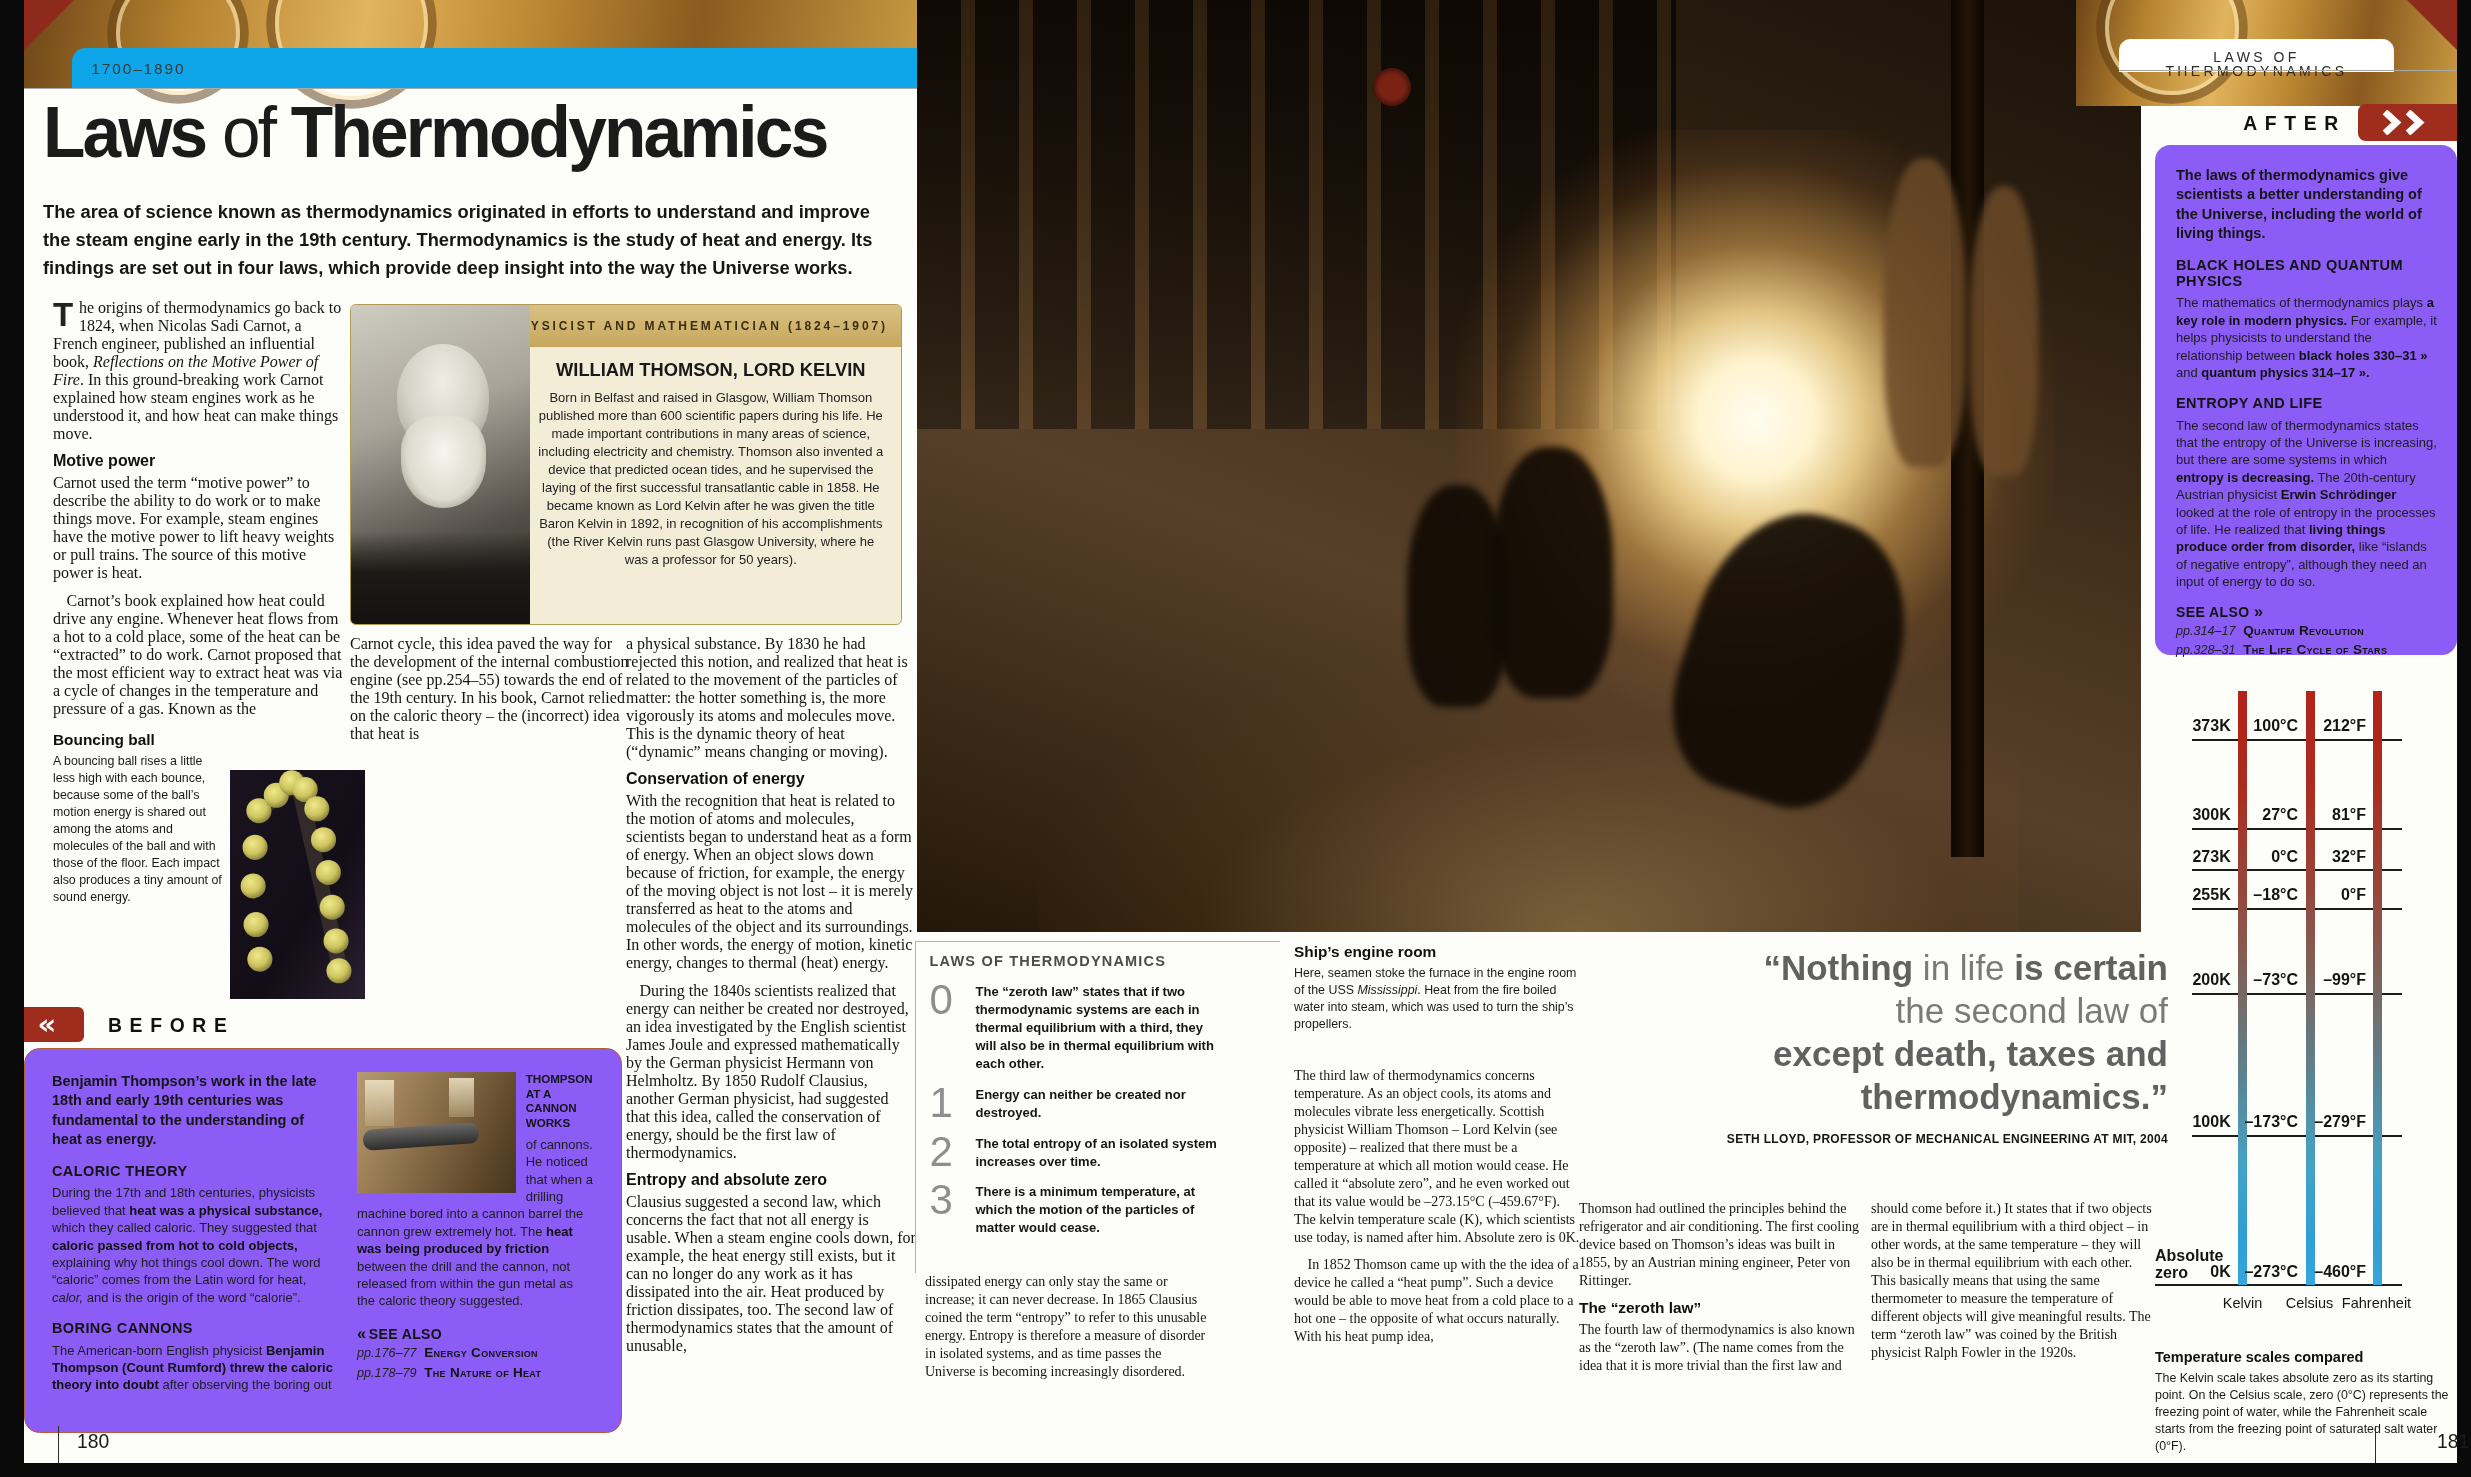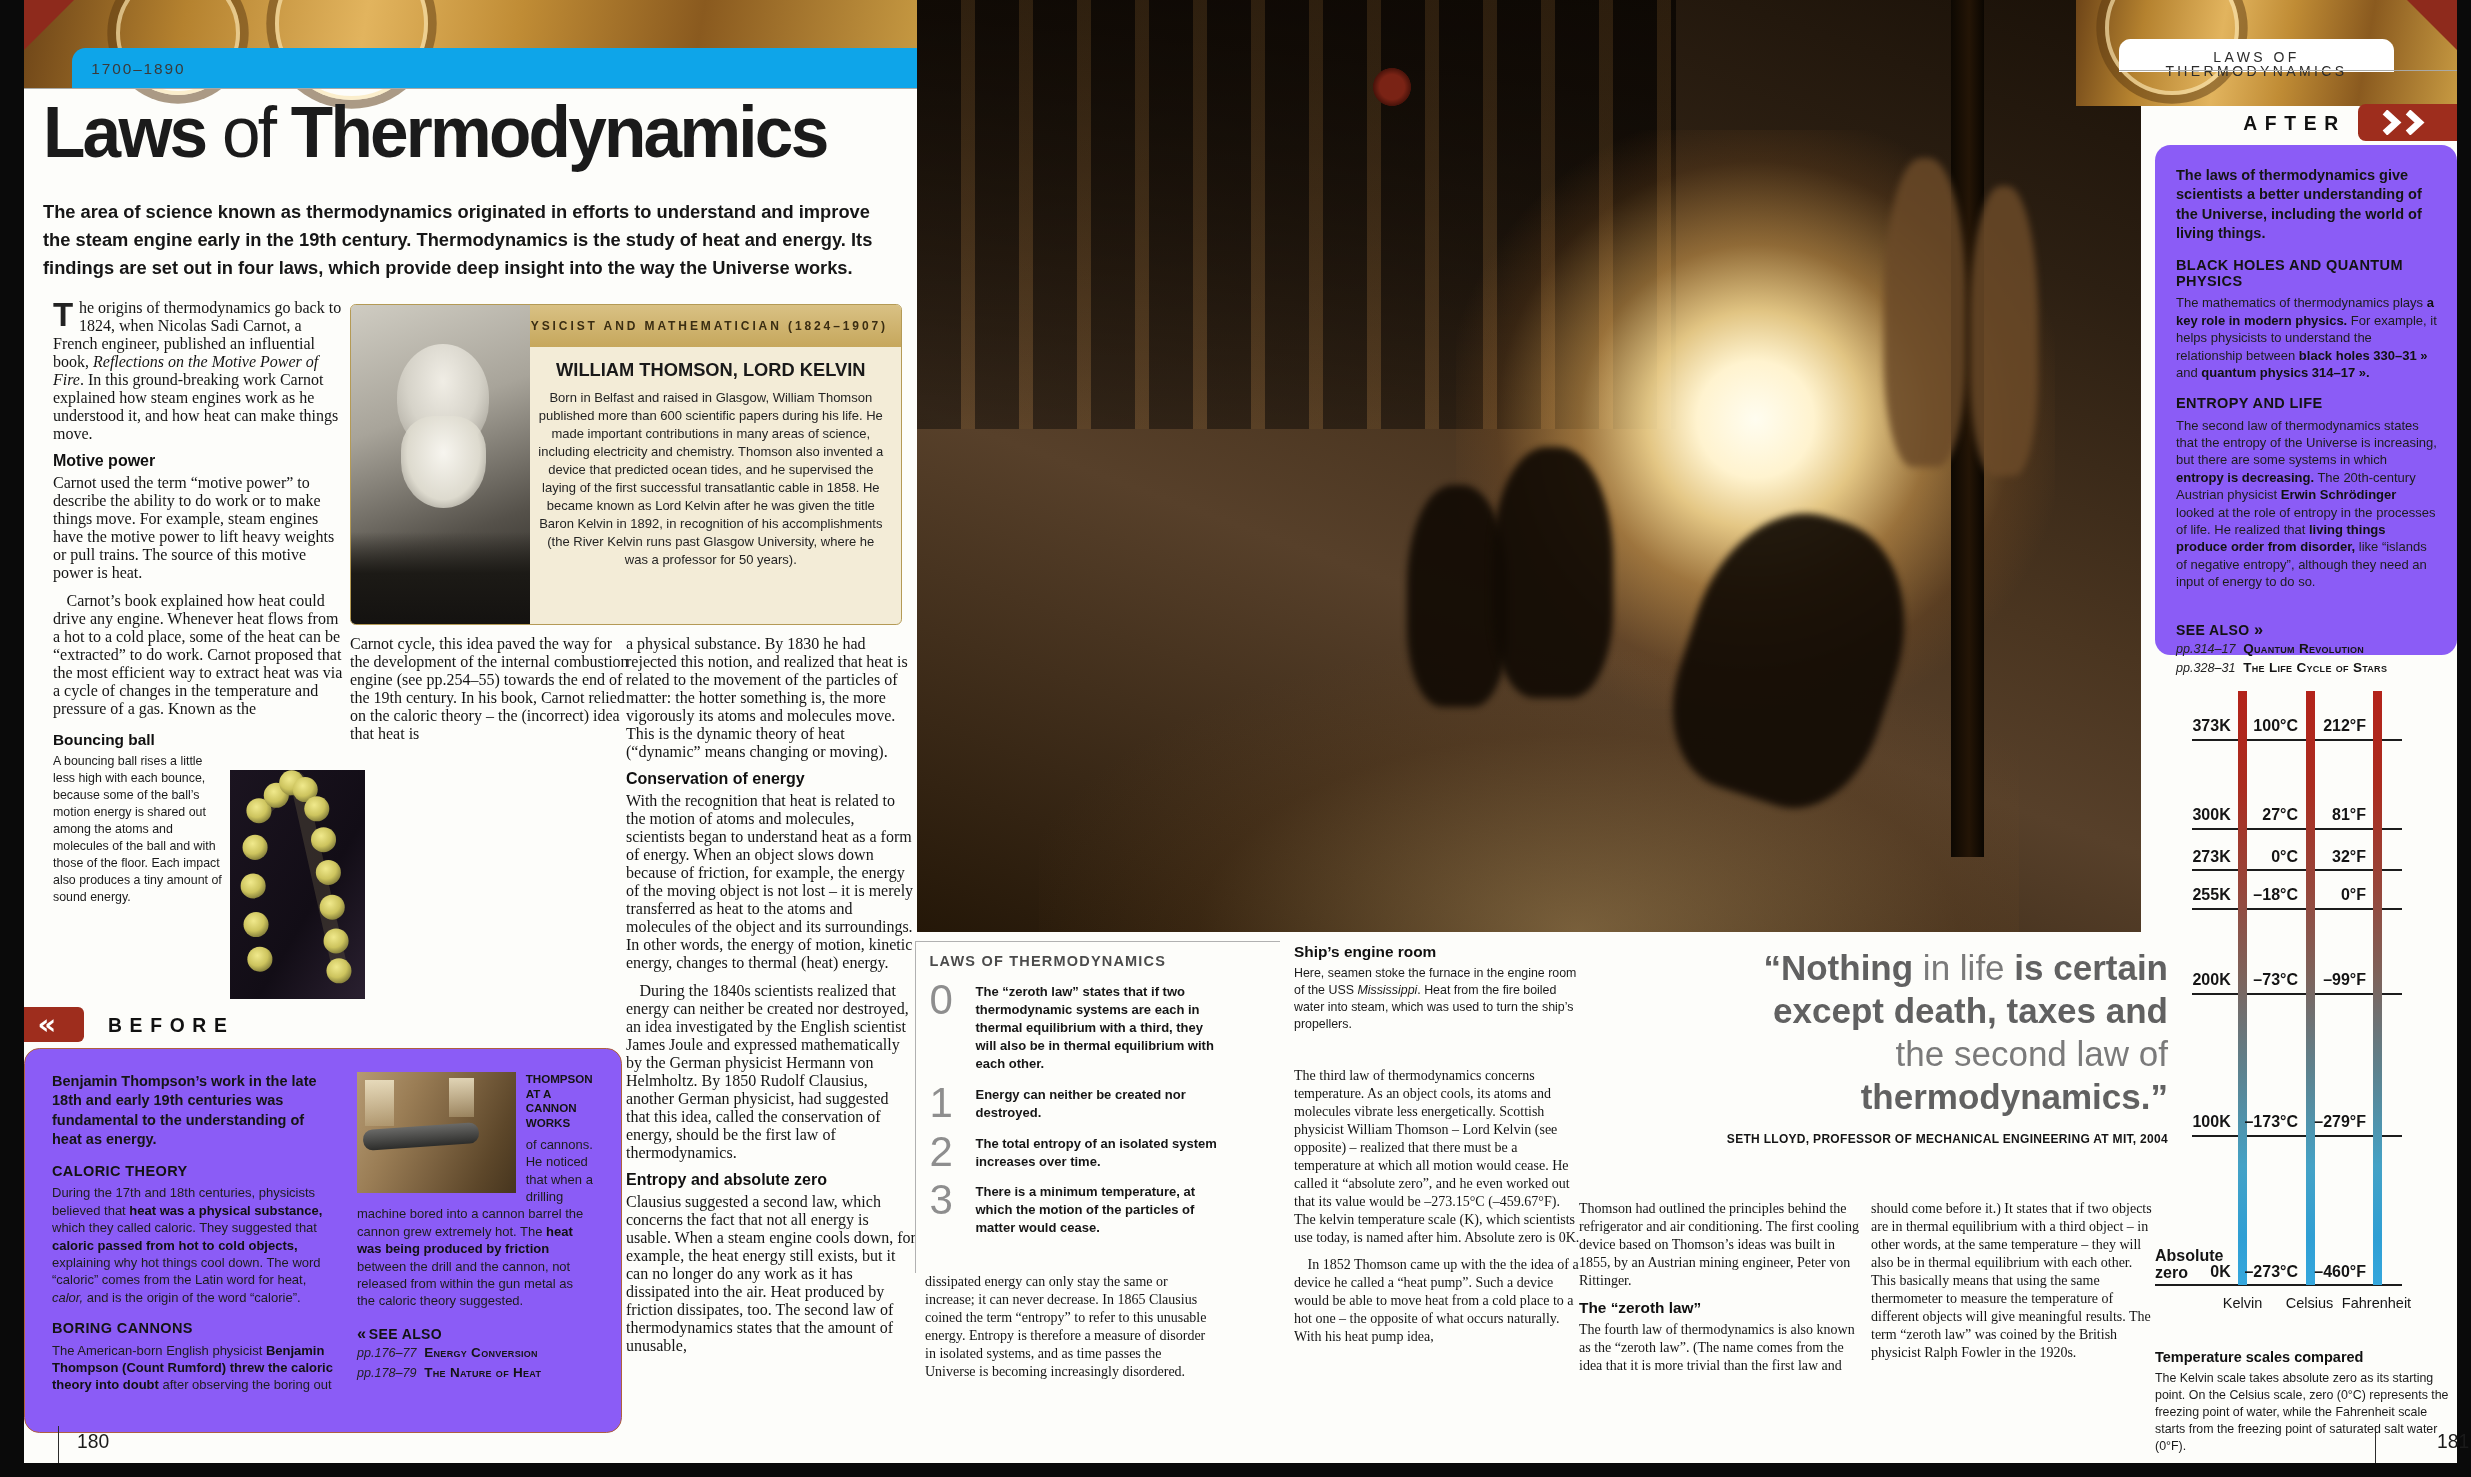--- a/index.html
+++ b/index.html
@@ -260,22 +260,22 @@
     <div class="cap-text"><span>Here, seamen stoke the furnace in the engine room of the USS </span><i>Mississippi</i><span>. Heat from the fire boiled water into steam, which was used to turn the ship’s propellers.</span></div>
   </div>
 
   <div class="abs serif-sm" style="left:1294px;top:1067px;width:287px;">
     <p>The third law of thermodynamics concerns temperature. As an object cools, its atoms and molecules vibrate less energetically. Scottish physicist William Thomson – Lord Kelvin (see opposite) – realized that there must be a temperature at which all motion would cease. He called it “absolute zero”, and he even worked out that its value would be –273.15°C (–459.67°F). The kelvin temperature scale (K), which scientists use today, is named after him. Absolute zero is 0K.</p>
     <p class="indent" style="margin:0;">In 1852 Thomson came up with the the idea of a device he called a “heat pump”. Such a device would be able to move heat from a cold place to a hot one – the opposite of what occurs naturally. With his heat pump idea,</p>
   </div>
 
   <div class="abs" style="left:1579px;top:946px;width:589px;text-align:right;">
     <div class="q-line q-first"><span class="qb">“Nothing</span><span> in life </span><span class="qb">is certain</span></div>
+    <div class="q-line">the second law of</div>
     <div class="q-line qb">except death, taxes and</div>
-    <div class="q-line">the second law of</div>
     <div class="q-line qb">thermodynamics.”</div>
     <div class="q-attr" style="padding-left:37px;">SETH LLOYD, PROFESSOR OF MECHANICAL ENGINEERING AT MIT, 2004</div>
   </div>
 
   <div class="abs serif-sm" style="left:1579px;top:1200px;width:287px;">
     <p>Thomson had outlined the principles behind the refrigerator and air conditioning. The first cooling device based on Thomson’s ideas was built in 1855, by an Austrian mining engineer, Peter von Rittinger.</p>
     <h3 class="sub" style="font-size:15.4px;">The “zeroth law”</h3>
     <p style="margin:0;">The fourth law of thermodynamics is also known as the “zeroth law”. (The name comes from the idea that it is more trivial than the first law and</p>
   </div>
 
@@ -291,21 +291,21 @@
     </svg>
   </div>
 
   <div class="abs panel" style="left:2155px;top:145px;width:302px;height:510px;padding:0;">
     <div class="abs" style="left:21px;top:21px;width:262px;">
       <div class="px-intro">The laws of thermodynamics give scientists a better understanding of the Universe, including the world of living things.</div>
       <div class="px-h">BLACK HOLES AND QUANTUM PHYSICS</div>
       <div class="px-t"><span>The mathematics of thermodynamics plays </span><b>a key role in modern physics.</b><span> For example, it helps physicists to understand the relationship between </span><b>black holes 330–31 »</b><span> and </span><b>quantum physics 314–17 ».</b></div>
       <div class="px-h">ENTROPY AND LIFE</div>
       <div class="px-t"><span>The second law of thermodynamics states that the entropy of the Universe is increasing, but there are some systems in which </span><b>entropy is decreasing.</b><span> The 20th-century Austrian physicist </span><b>Erwin Schrödinger</b><span> looked at the role of entropy in the processes of life. He realized that </span><b>living things produce order from disorder,</b><span> like “islands of negative entropy”, although they need an input of energy to do so.</span></div>
-      <div style="margin-top:30px;">
+      <div style="margin-top:12px;">
         <div><span class="seealso-h">SEE ALSO</span> <span class="seealso-h" style="font-size:16.4px;letter-spacing:-1.9px;">»</span></div>
         <div><span class="pp">pp.314–17</span><span class="sc">Quantum Revolution</span></div>
         <div><span class="pp">pp.328–31</span><span class="sc">The Life Cycle of Stars</span></div>
       </div>
     </div>
   </div>
 
   <div class="abs" style="left:2155px;top:676px;width:305px;height:637px;">
 
     <div class="t-line" style="left:37px;top:63px;width:210px;"></div>

